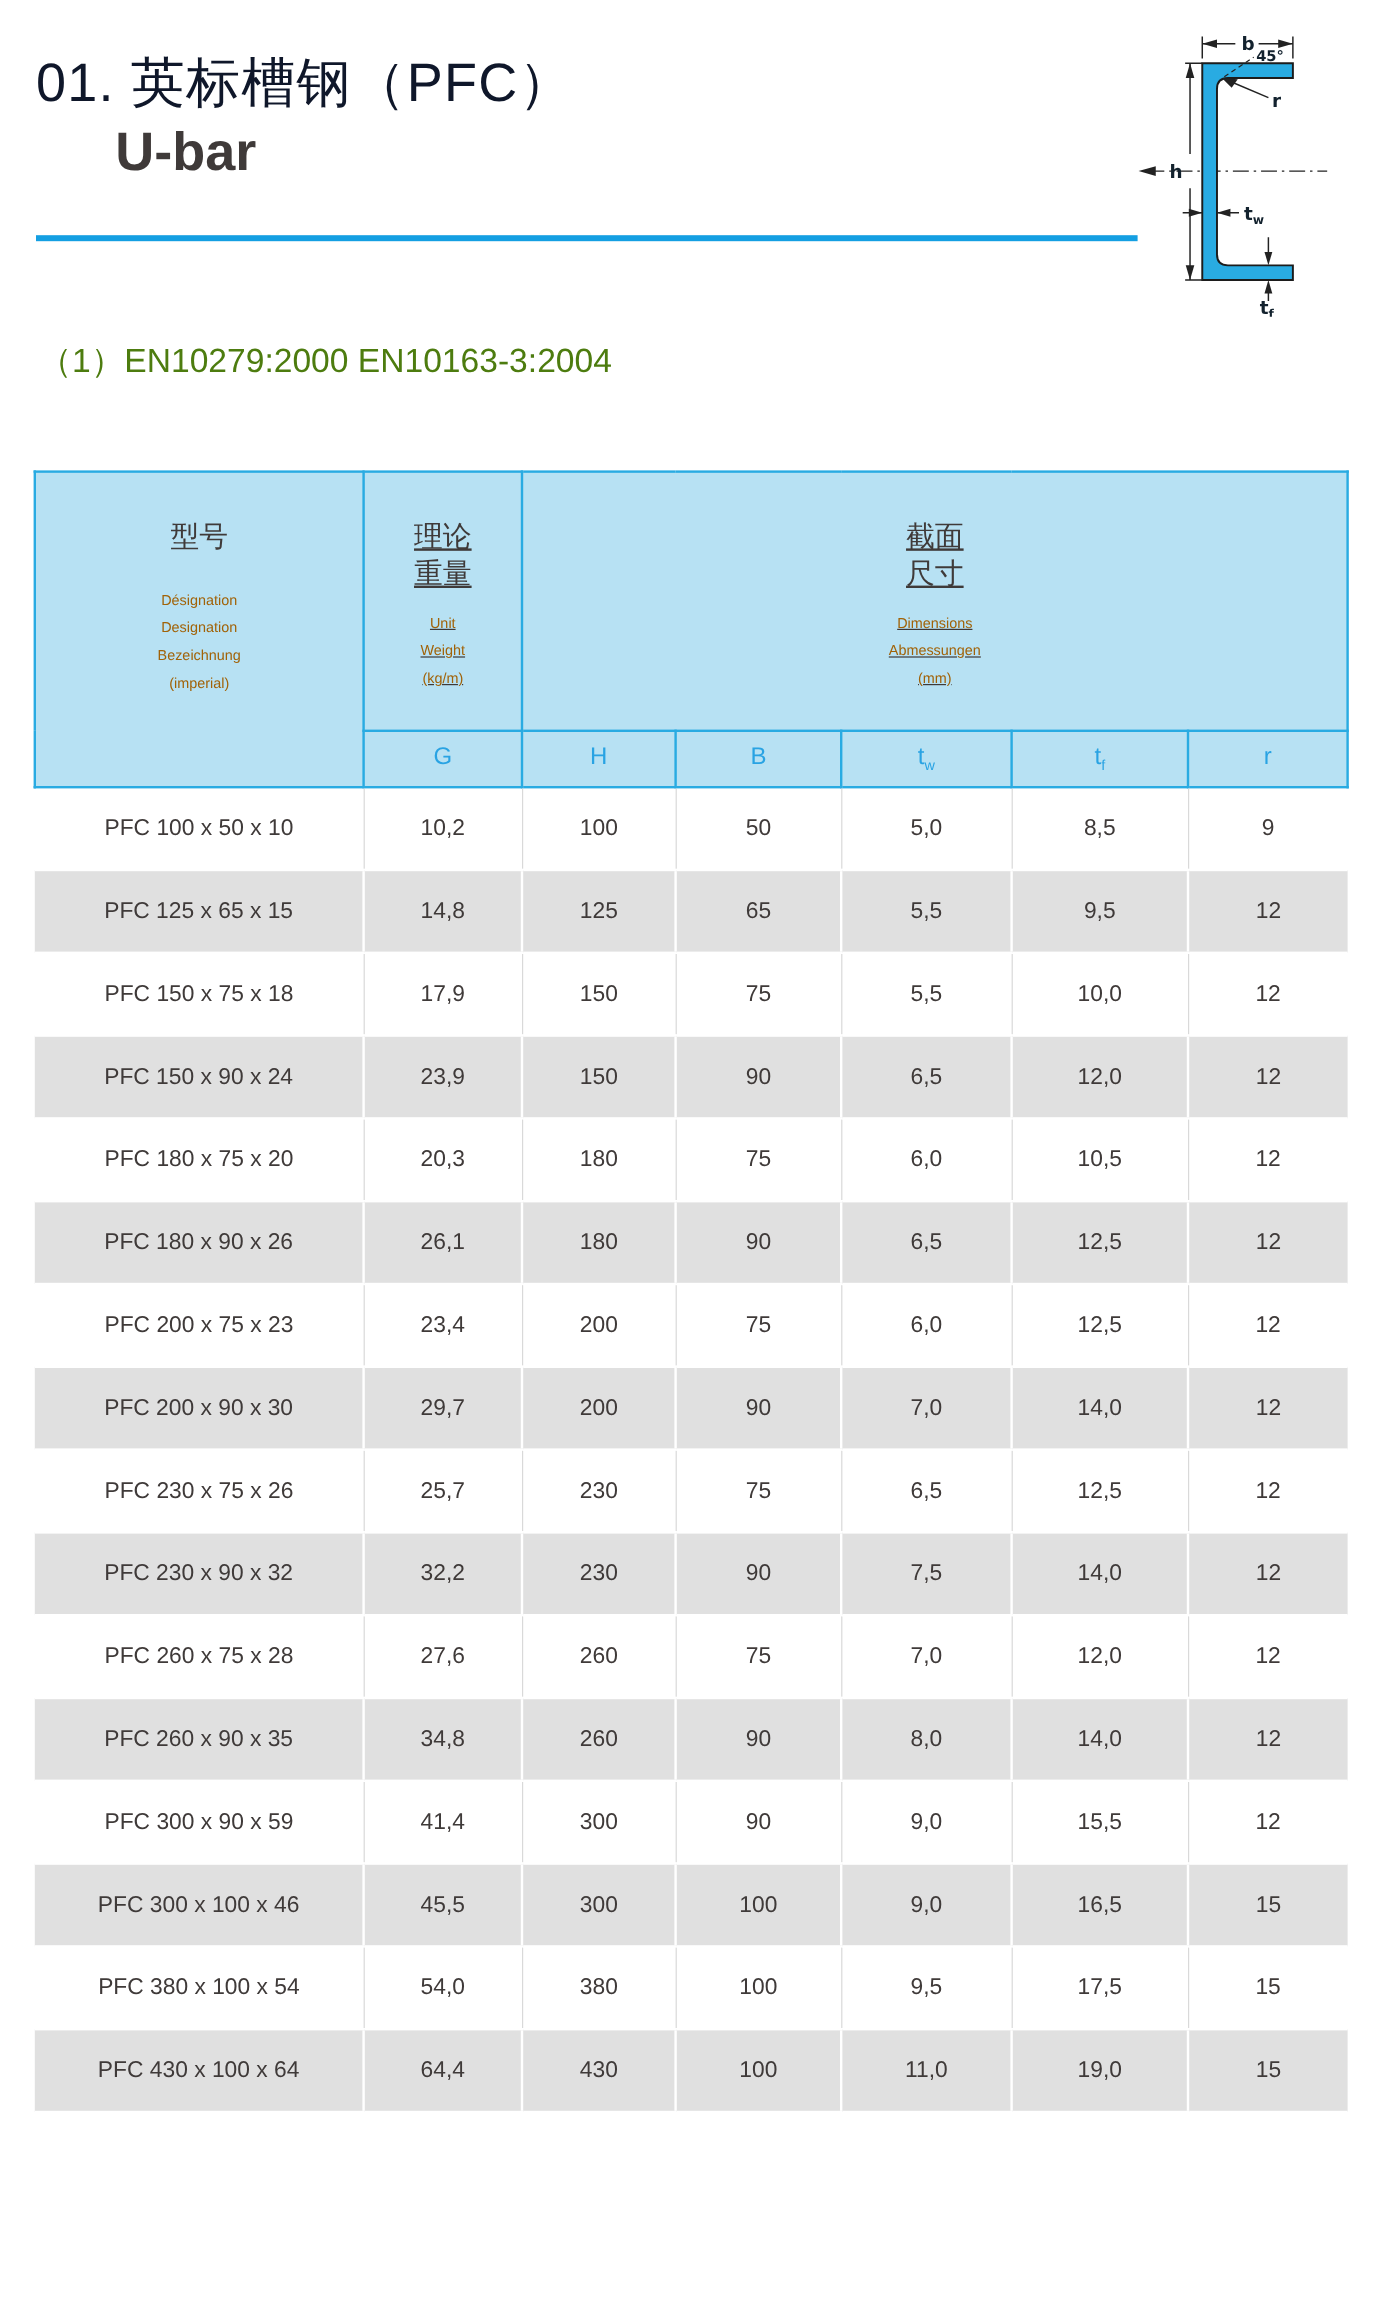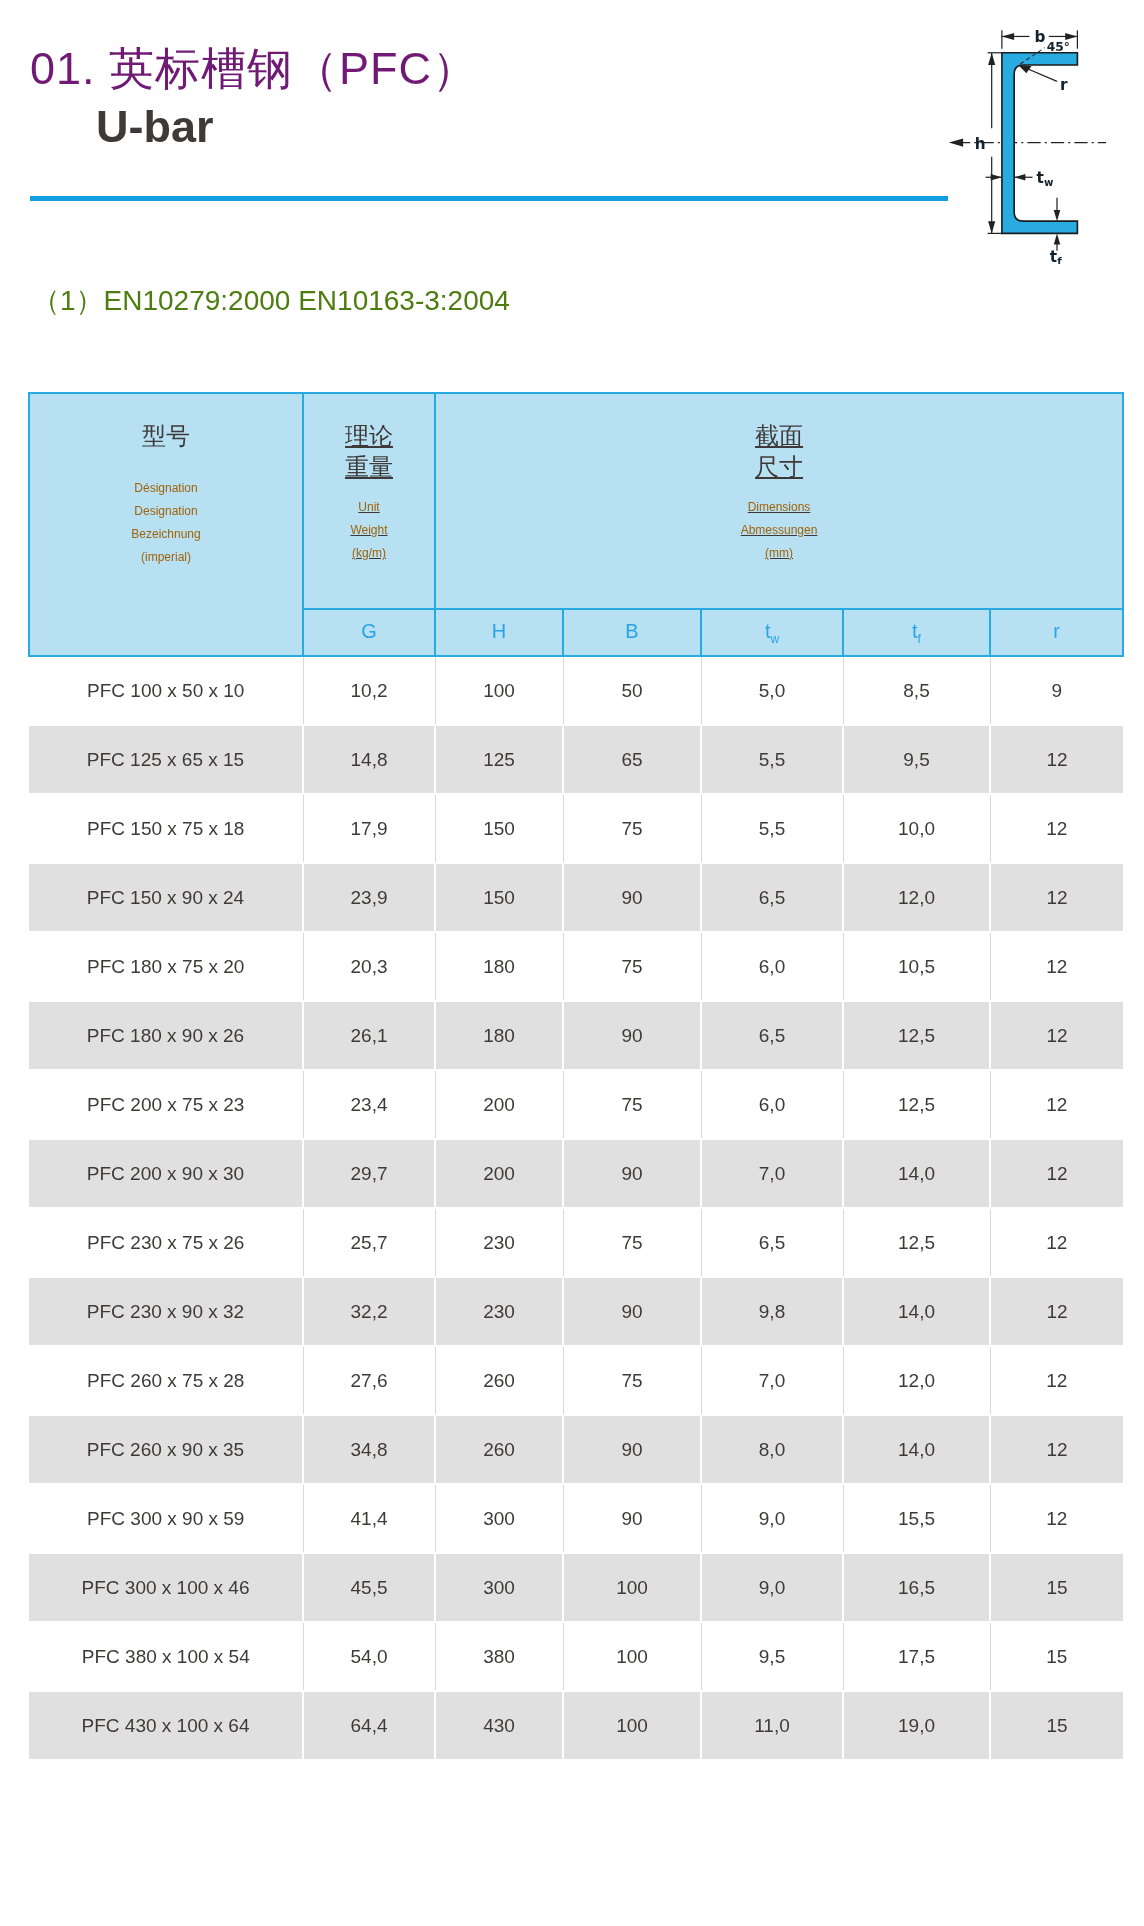--- a/index.html
+++ b/index.html
@@ -7,21 +7,21 @@
   body {
     width:1144px; height:1926px;
     font-family:"Liberation Sans", sans-serif;
     color:#3f3a39;
     position:relative;
   }
   .page { position:relative; width:1144px; height:1926px; overflow:hidden; }
 
   
   .title-block { position:absolute; left:30px; top:40px; line-height:58px; }
-  .title-zh { font-size:45px; font-weight:300; letter-spacing:1px; color:#701a75; }
+  .title-zh { font-size:45px; font-weight:300; letter-spacing:1px; color:#0f172a; }
   .title-en { font-size:45px; font-weight:700; color:#3f3a39; padding-left:66px; }
   .rule { position:absolute; left:30px; top:196px; width:918px; height:5px; background:#149fe2; }
   .subtitle { position:absolute; left:32px; top:224px; font-size:26px; color:#3f3a39; }
   .subtitle .zh { margin-right:28px; }
   .standards { position:absolute; left:32px; top:282px; font-size:28px; color:#4d7c0f; }
 
   
   .diagram { position:absolute; left:942px; top:14px; width:180px; height:250px; }
   .diagram svg { width:100%; height:100%; }
   .dim-label { font-family:"DejaVu Sans", sans-serif; font-weight:bold; font-size:15px; fill:#13222e; }
@@ -35,21 +35,21 @@
   .table-wrap { position:absolute; left:28px; top:392px; width:1094px; }
   table { border-collapse:collapse; width:1094px; table-layout:fixed; }
   thead th {
     background:#b7e1f3;
     border:2px solid #29abe2;
     font-weight:normal;
     vertical-align:top;
     padding:0;
   }
   .hd-inner { display:flex; flex-direction:column; align-items:center; }
-  .hd-zh { font-size:24px; color:#3f3a39; line-height:31px; padding-top:26px; }
+  .hd-zh { font-size:24px; color:#3f3a39; line-height:31px; padding-top:38px; }
   .hd-en { font-size:12px; color:#a16207; line-height:23px; padding-top:26px; }
   th.top-cell { height:216px;text-decoration:underline; }
   th.span-cell { height:263px; }
   tr.sub-row th { height:47px; vertical-align:middle; background:#b7e1f3; }
   .sub-lab { font-size:20px; color:#29a3e3; font-weight:normal; }
   .sub-lab sub { font-size:12px; }
 
   tbody td {
     height:69px;
     text-align:center;
@@ -262,21 +262,21 @@
             <td>75</td>
             <td>6,5</td>
             <td>12,5</td>
             <td>12</td>
           </tr>
           <tr class="alt">
             <td>PFC 230 x 90 x 32</td>
             <td>32,2</td>
             <td>230</td>
             <td>90</td>
-            <td>9,8</td>
+            <td>7,5</td>
             <td>14,0</td>
             <td>12</td>
           </tr>
           <tr>
             <td>PFC 260 x 75 x 28</td>
             <td>27,6</td>
             <td>260</td>
             <td>75</td>
             <td>7,0</td>
             <td>12,0</td>

